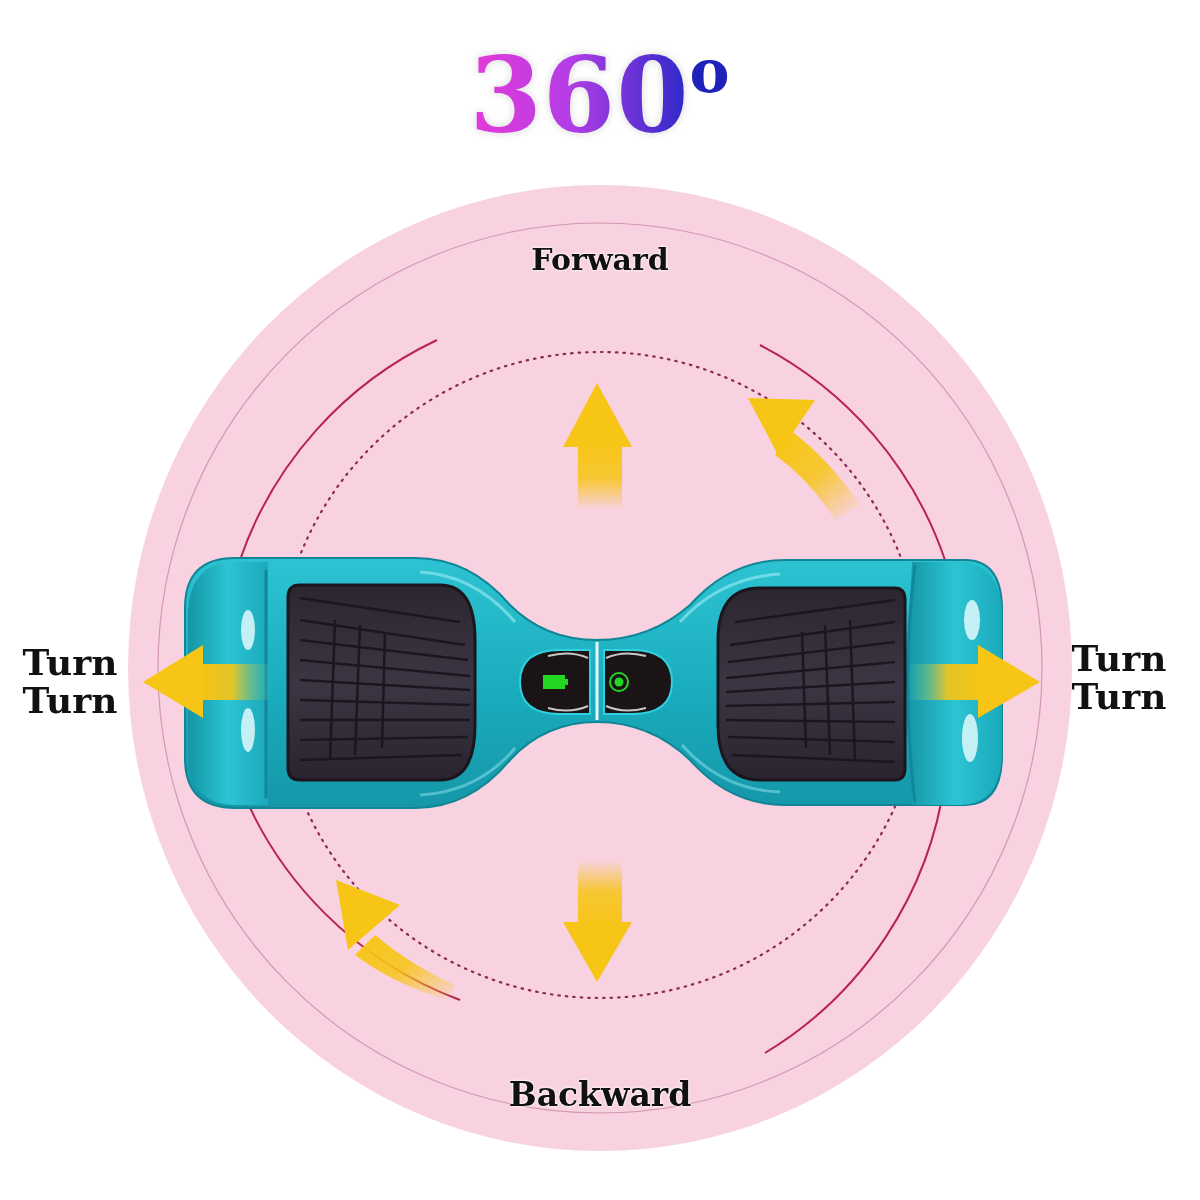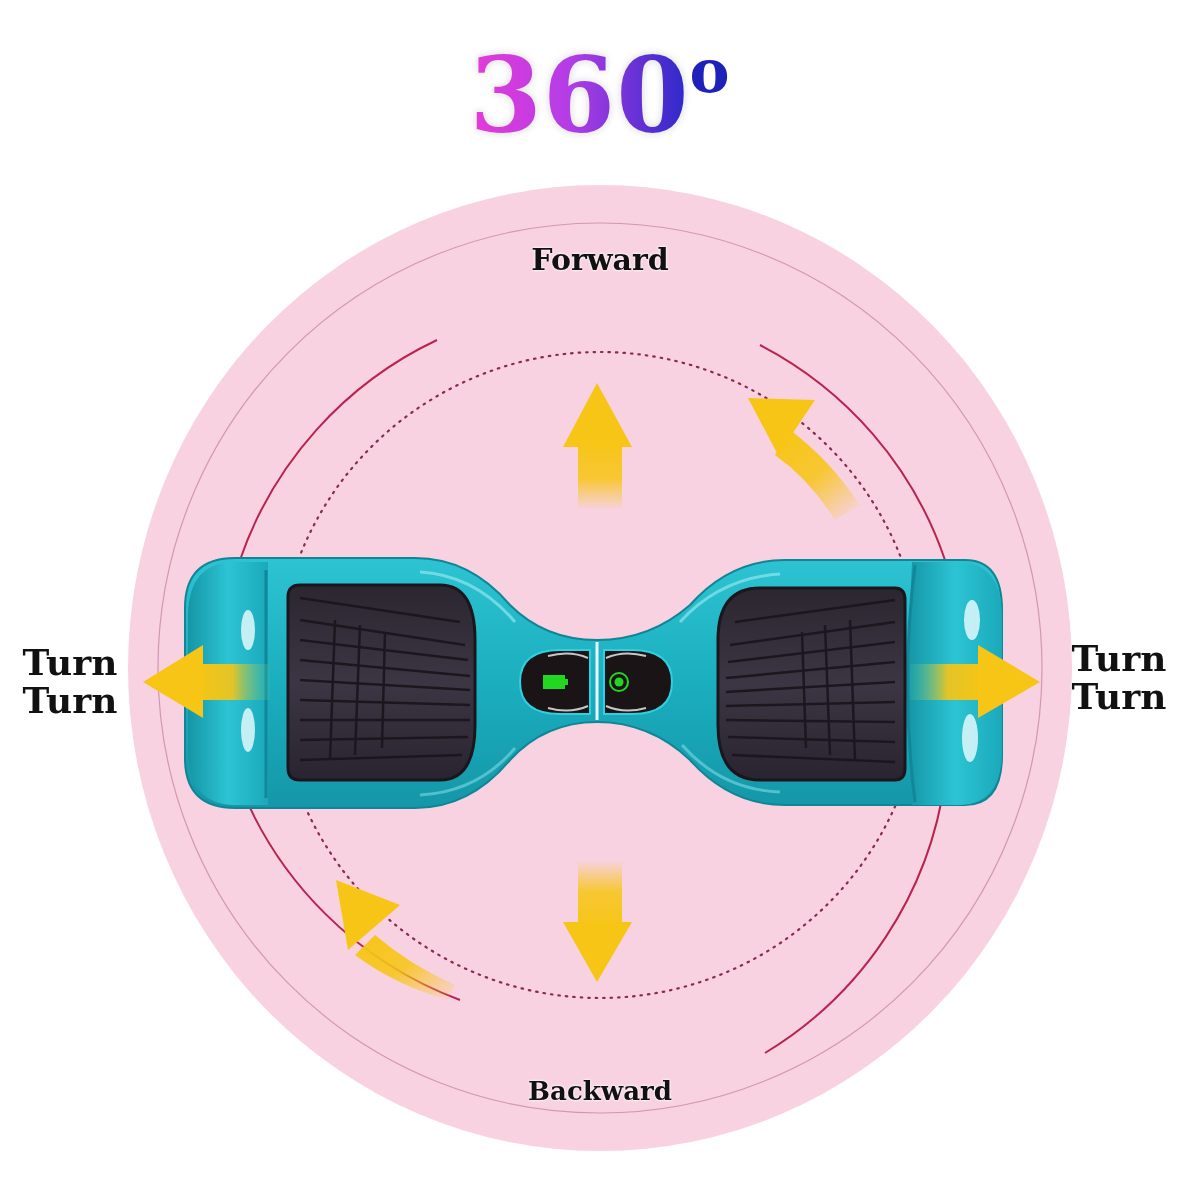--- a/index.html
+++ b/index.html
@@ -16,21 +16,21 @@
     }
     .title .num { background-image: linear-gradient(90deg, #e63ad8 0%, #b43de6 45%, #2a28c8 100%); }
     .title .deg { font-size: 60px; align-self: flex-start; margin-top: 6px; margin-left: -26px; color: #1f22b8; background: none; -webkit-background-clip: border-box; }
     .title .word { background-image: linear-gradient(90deg, #2ad0dc 0%, #1bc99a 25%, #16c03a 50%, #9cc418 72%, #d1c10c 100%); }
     .label {
       position: absolute; font-family: "DejaVu Serif", serif; font-weight: bold; color: #111111;
       text-shadow: 0 0 2px #ffffff, 0 0 3px #ffffff;
       line-height: 1.05; text-align: center;
     }
     .lbl-forward { left: 500px; top: 244px; width: 200px; font-size: 30px; }
-    .lbl-backward { left: 480px; top: 1078px; width: 240px; font-size: 26px; }
+    .lbl-backward { left: 480px; top: 1078px; width: 240px; font-size: 33px; }
     .lbl-left { left: 4px; top: 644px; width: 132px; font-size: 36px; }
     .lbl-right { left: 1044px; top: 640px; width: 150px; font-size: 36px; }
   </style>
 </head>
 <body>
 
 <div id="stage">
   <svg width="1200" height="1200" viewBox="0 0 1200 1200" xmlns="http://www.w3.org/2000/svg">
     <defs>
       <linearGradient id="gUp" x1="0" y1="1" x2="0" y2="0">

